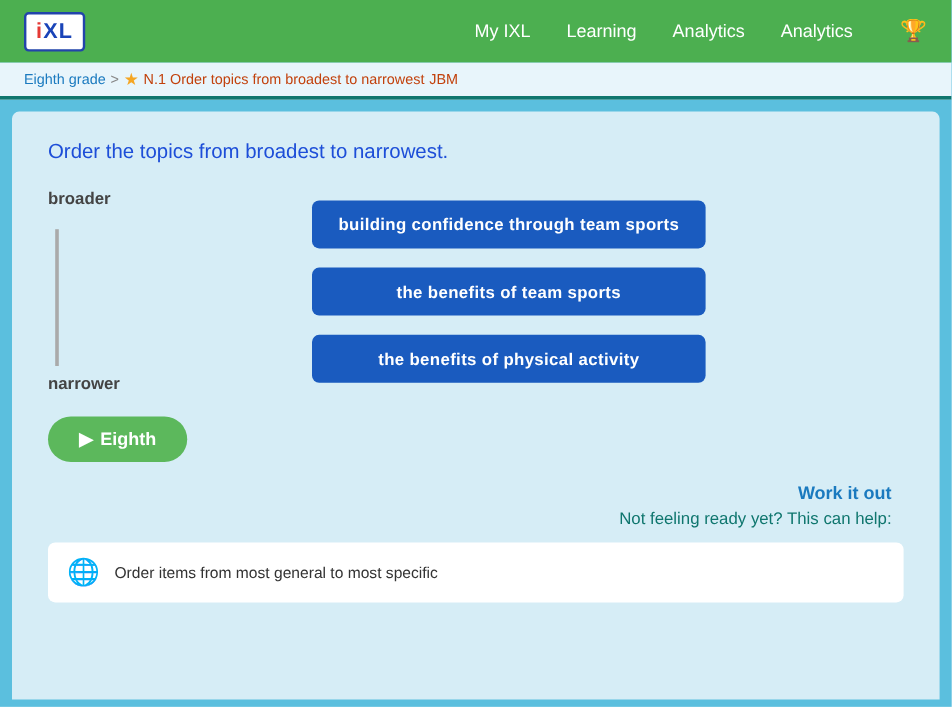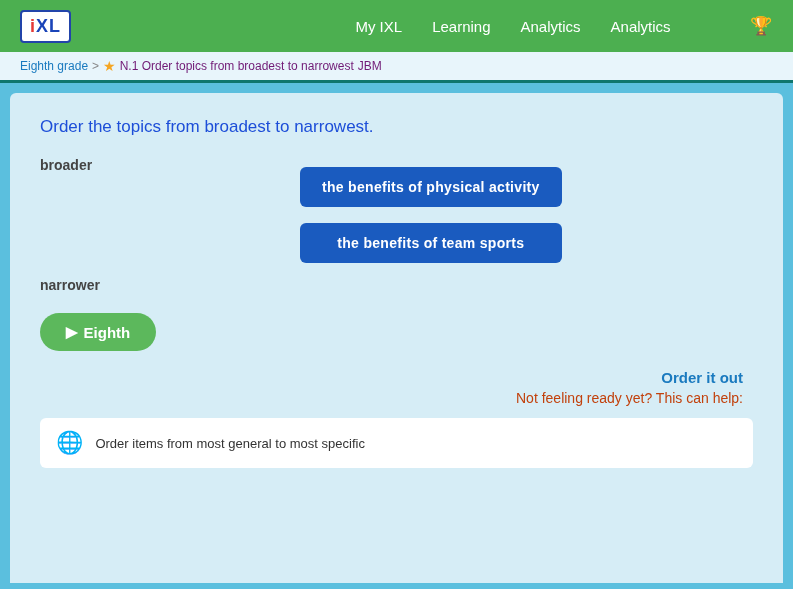--- a/index.html
+++ b/index.html
@@ -1,15 +1,15 @@
 <!DOCTYPE html>
 <html><head>
   <meta charset="utf-8">
   <style>
-    * { margin: 0; padding: 0; box-sizing: border-box; gap: 40px; }
+    * { margin: 0; padding: 0; box-sizing: border-box; }
     body {
       width: 793px;
       height: 589px;
       font-family: 'Arial', sans-serif;
       overflow: hidden;
       background: #5bbfde;
     }
 
     
     .top-nav {
@@ -67,21 +67,21 @@
       align-items: center;
       gap: 4px;
       border-bottom: 3px solid #0f766e;
     }
     .breadcrumb-link {
       color: #1a7abf;
       cursor: pointer;
     }
     .breadcrumb-sep { color: #888; }
     .breadcrumb-star { color: #f5a623; font-size: 14px; }
-    .breadcrumb-current { color: #701a75; }
+    .breadcrumb-current { color: #c2410c; }
 
     
     .main-content {
       background: #d6edf6;
       margin: 10px 10px 0 10px;
       border-radius: 6px 6px 0 0;
       padding: 24px 30px 20px 30px;
       min-height: 490px;
     }
 
@@ -129,21 +129,21 @@
       padding-right: 10px;
     }
     .work-it-out-link {
       color: #1a7abf;
       font-size: 15px;
       font-weight: bold;
       cursor: pointer;
     }
     .not-ready-text {
       font-size: 14px;
-      color: #c2410c;
+      color: #0f766e;
       margin-top: 4px;
     }
 
     .help-box {
       background: #fff;
       border-radius: 6px;
       padding: 12px 16px;
       margin-top: 12px;
       display: flex;
       align-items: center;
@@ -208,32 +208,33 @@
 
     <div style="display:flex; flex-direction:column; align-items:flex-start; width:120px;">
       <span class="broader-row">broader</span>
       <div style="display:flex; flex-direction:row; align-items:stretch; flex:1;">
         <div style="width:3px; background:#aaa; margin:4px 0 4px 6px; flex:1;"></div>
       </div>
       <span class="narrower-row">narrower</span>
     </div>
 
     <div class="items-col">
+      <button class="topic-btn">building confidence through team sports</button>
+      <button class="topic-btn">the benefits of team sports</button>
       <button class="topic-btn">the benefits of physical activity</button>
-      <button class="topic-btn">the benefits of team sports</button>
     </div>
   </div>
 
   <button class="submit-btn">
     <span>▶</span>
     <span>Eighth</span>
   </button>
 
   <div class="work-it-out-section">
-    <div class="work-it-out-link">Order it out</div>
+    <div class="work-it-out-link">Work it out</div>
     <div class="not-ready-text">Not feeling ready yet? This can help:</div>
   </div>
 
   <div class="help-box">
     <span class="help-icon">🌐</span>
     <span>Order items from most general to most specific</span>
   </div>
 </div>
 
 </body></html>

